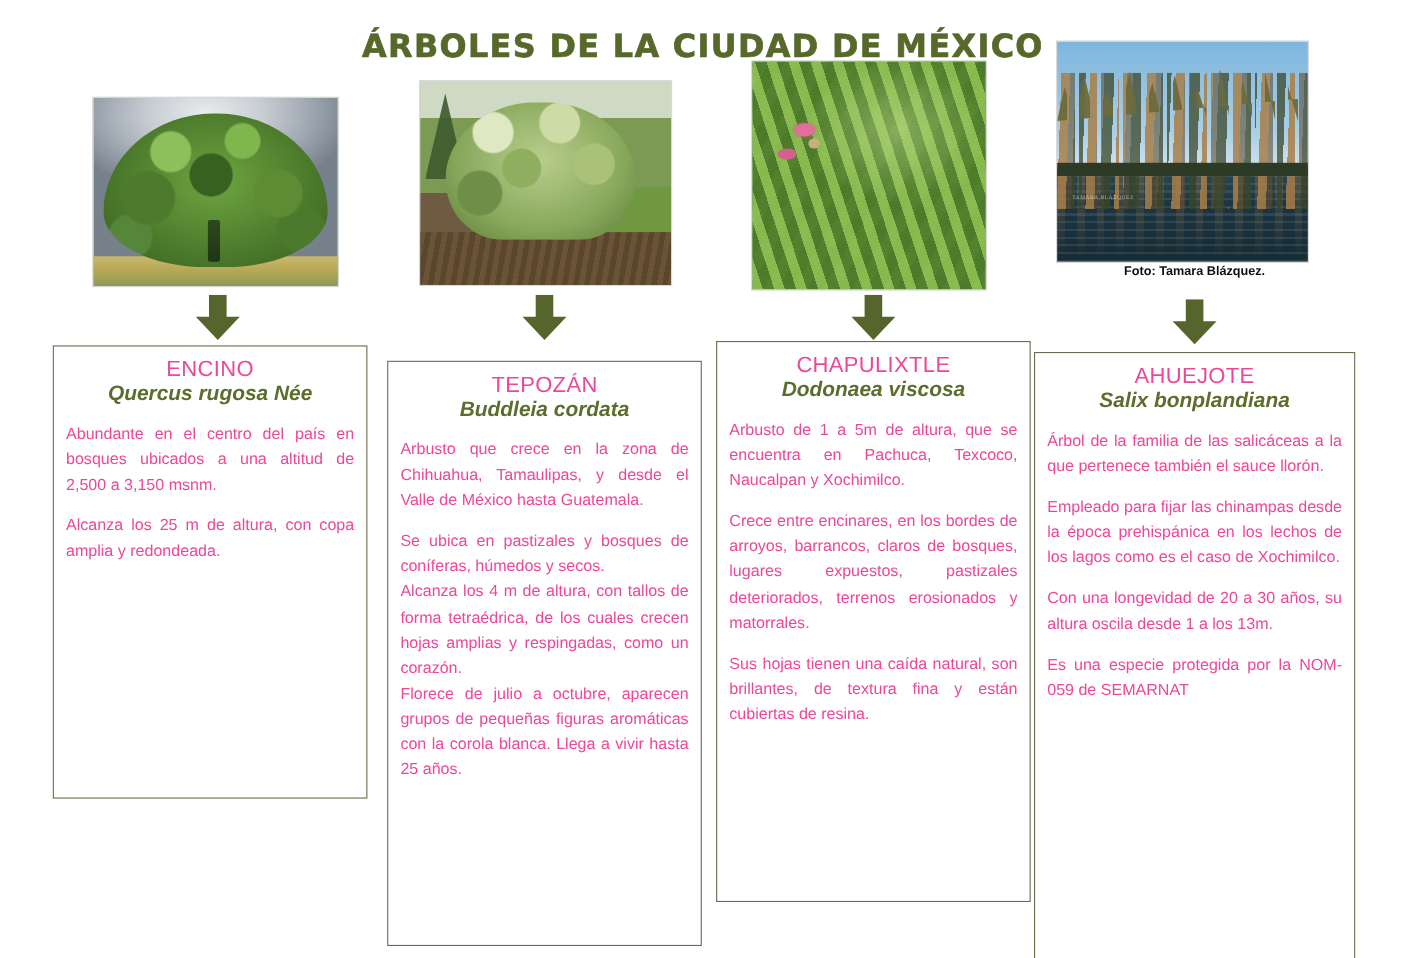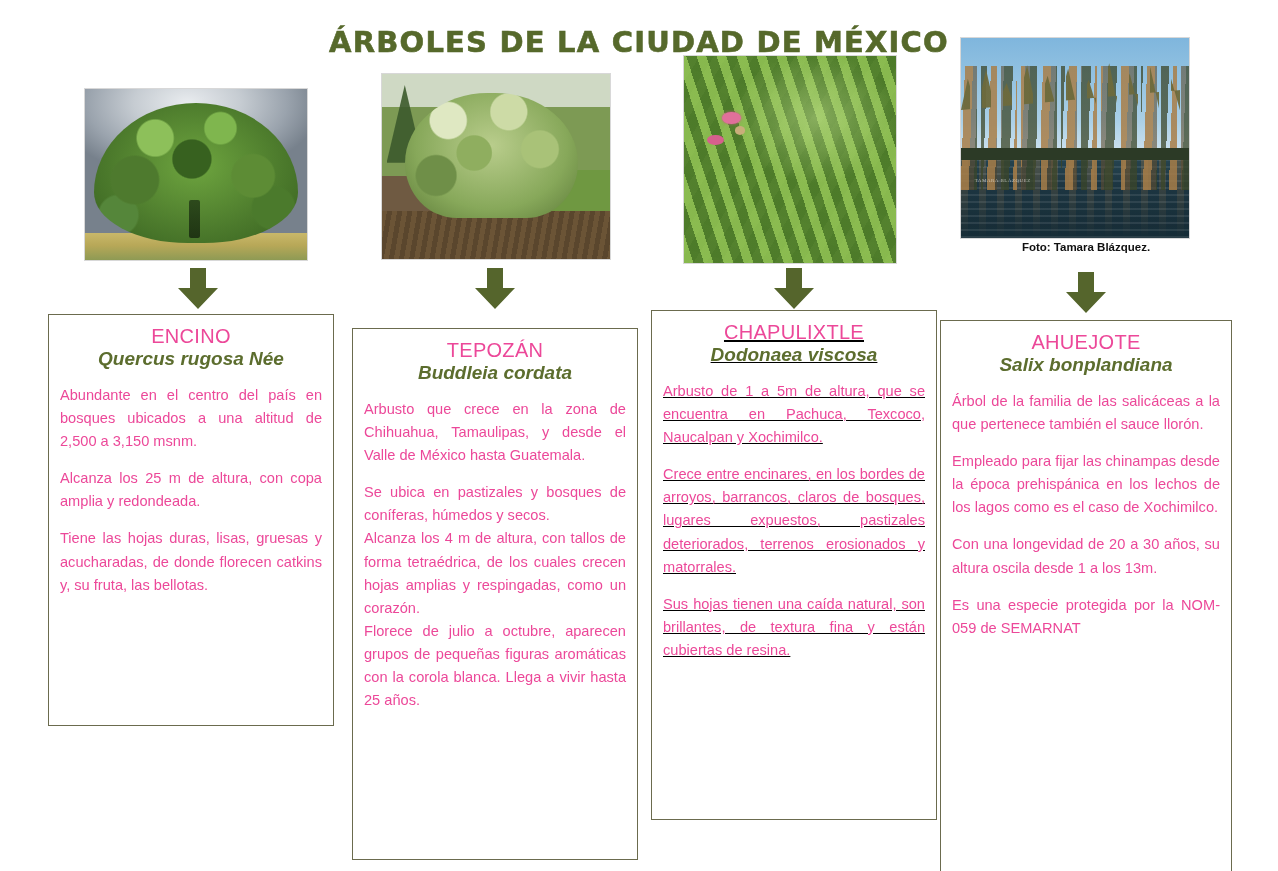--- a/index.html
+++ b/index.html
@@ -140,21 +140,21 @@
   
   .card{
     position:absolute;
     border:1px solid #6b6b4e;
     background:#ffffff;
     box-sizing:border-box;
     padding:10px 11px 12px 11px;
   }
   .card-0{left:48px;top:314px;width:286px;height:412px;}
   .card-1{left:352px;top:328px;width:286px;height:532px;}
-  .card-2{left:651px;top:310px;width:286px;height:510px;text-decoration:underline;}
+  .card-2{left:651px;top:310px;width:286px;height:510px;}
   .card-3{left:940px;top:320px;width:292px;height:590px;}
 
   .card-title{
     text-align:center;color:#ec4899;
     font-size:20px;line-height:1.12;
     font-family:"Liberation Sans",sans-serif;
     letter-spacing:.3px;
   }
   .card-sci{
     text-align:center;color:#5c6d2e;
@@ -247,21 +247,20 @@
       <polygon points="14,0 30,0 30,20 42,20 22,41 2,20 14,20" fill="#55652c"></polygon>
     </svg>
   </div>
 
   <div class="card card-0">
     <div class="card-title">ENCINO</div>
     <div class="card-sci">Quercus rugosa Née</div>
     <div class="card-body">
       <p class="para">Abundante en el centro del país en bosques ubicados a una altitud de 2,500 a 3,150 msnm.</p>
       <p class="para">Alcanza los 25 m de altura, con copa amplia y redondeada.</p>
-      <p class="para">Tiene las hojas duras, lisas, gruesas y acucharadas, de donde florecen catkins y, su fruta, las bellotas.</p>
     </div>
   </div>
 
   <div class="card card-1">
     <div class="card-title">TEPOZÁN</div>
     <div class="card-sci">Buddleia cordata</div>
     <div class="card-body">
       <p class="para">Arbusto que crece en la zona de Chihuahua, Tamaulipas, y desde el Valle de México hasta Guatemala.</p>
       <p class="para tight">Se ubica en pastizales y bosques de coníferas, húmedos y secos.</p>
       <p class="para tight">Alcanza los 4 m de altura, con tallos de forma tetraédrica, de los cuales crecen hojas amplias y respingadas, como un corazón.</p>

